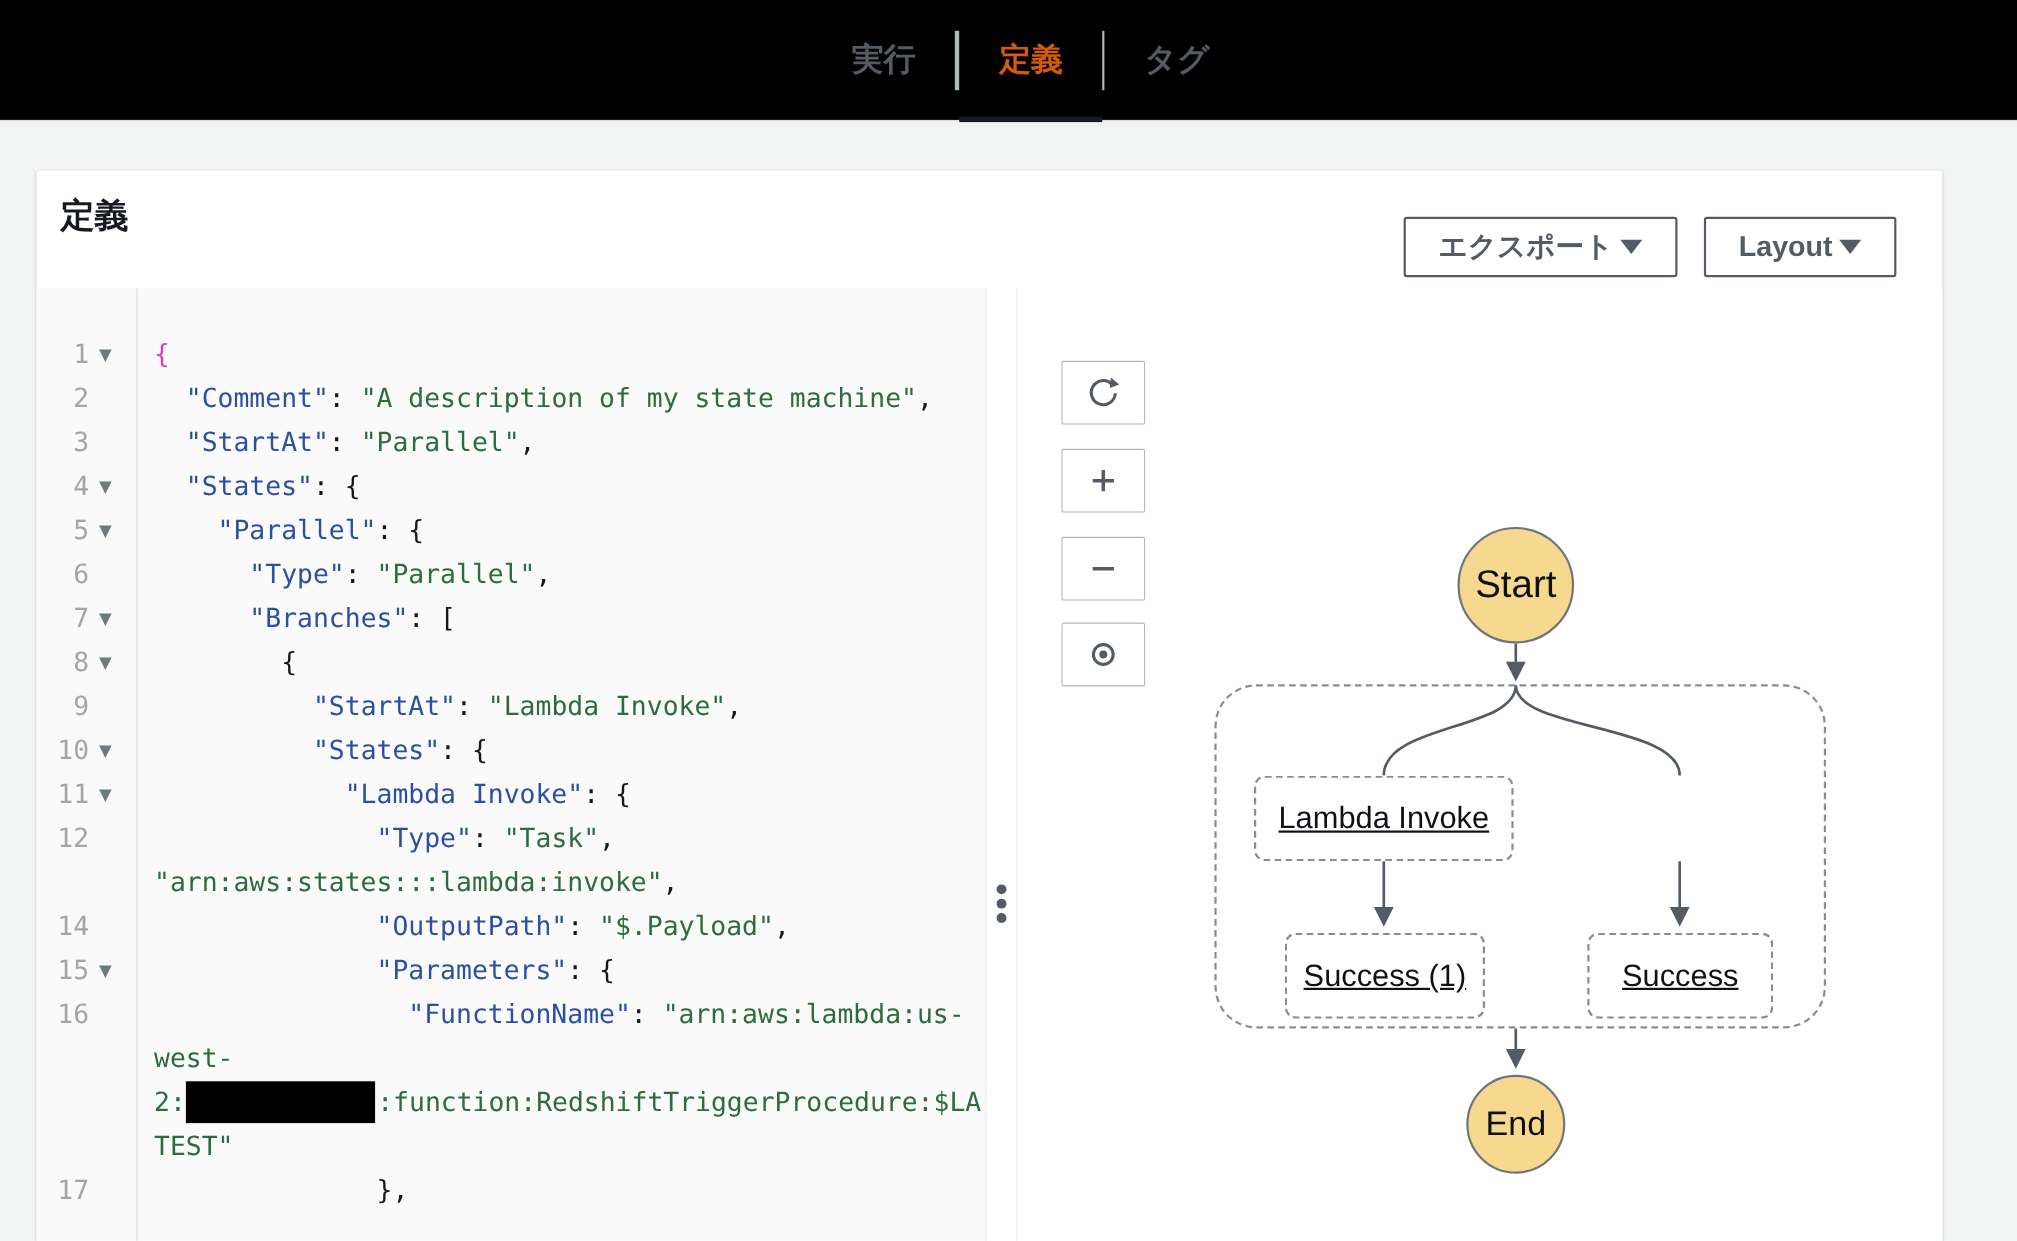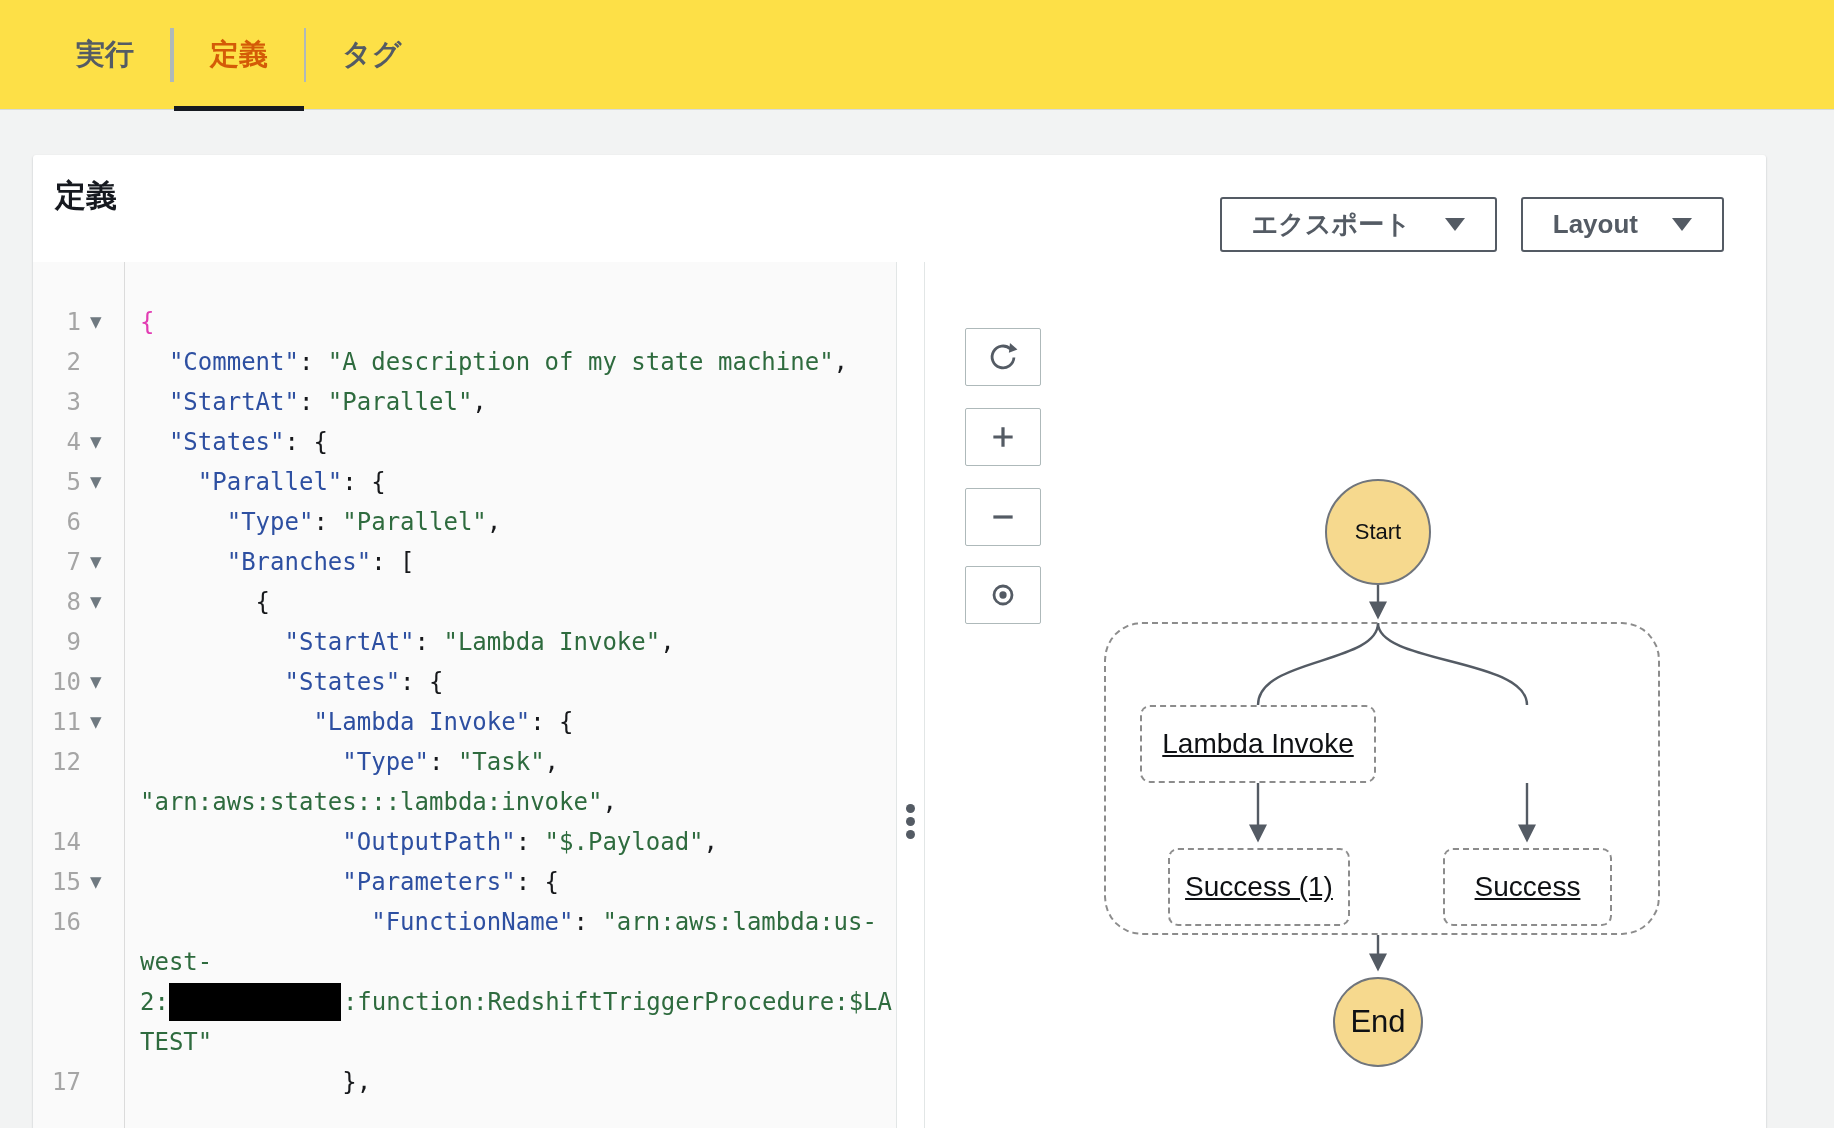--- a/index.html
+++ b/index.html
@@ -1,37 +1,37 @@
 <!DOCTYPE html>
 <html><head>
 <meta charset="utf-8">
 <style>
   * { margin:0; padding:0; box-sizing:border-box; }
   html,body { width:1834px; height:1128px; overflow:hidden; }
   body { position:relative; background:#F2F3F3; font-family:"Liberation Sans", sans-serif; color:#16191F; }
 
   
   .tabbar { position:absolute; left:0; top:0; width:1834px; height:110px;
-    background:#fde047; border-bottom:1px solid #D5DBDB;
-    display:flex; align-items:center; padding-left:40px; }
+    background:#000000; border-bottom:1px solid #D5DBDB;
+    display:flex; align-items:center; padding-left:40px;justify-content:center; }
   .tab { position:relative; height:110px; display:flex; align-items:center;
     padding:0 36px; font-size:29px; font-weight:bold; color:#545B64; cursor:pointer; }
   .tab.active { color:#D45B07; }
   .tab.active::after { content:""; position:absolute; left:0; right:0; bottom:-1px;
     height:5px; background:#16191F; }
   .tab-divider { width:2px; height:54px; background:#AFB9BA; }
 
   
   .card { position:absolute; left:33px; top:155px; width:1733px; height:1010px;
     background:#FFFFFF; border-radius:3px 3px 0 0;
     box-shadow:0 1px 2px 0 rgba(0,28,36,.25); }
   .panel-title { position:absolute; left:22px; top:20px; font-size:31px; font-weight:bold; color:#16191F; }
   .header-buttons { position:absolute; top:42px; right:42px; display:flex; gap:24px; }
   .btn { height:55px; padding:0 30px; background:#fff; border:2px solid #545B64;
-    border-radius:3px; display:flex; align-items:center; gap:34px;
+    border-radius:3px; display:flex; align-items:center; gap:6px;
     font-family:"Liberation Sans",sans-serif; font-size:26px; font-weight:bold; color:#545B64; cursor:pointer; }
   .caret-down { width:0; height:0; border-left:10px solid transparent;
     border-right:10px solid transparent; border-top:13px solid #545B64; }
 
   
   .editor-pane { position:absolute; left:0; top:107px; width:864px; bottom:0;
     background:#FAFAFA; border-right:1px solid #E2E6E6; overflow:hidden; }
   .gutter-rule { position:absolute; left:91px; top:0; bottom:0; width:1px; background:#DBDBDB; }
   .code-rows { position:absolute; left:0; top:40px; right:0; }
   .crow { display:flex; height:40px; align-items:center;
@@ -55,21 +55,21 @@
 
   
   .diagram-pane { position:absolute; left:892px; right:0; top:107px; bottom:0; background:#FFFFFF; }
   .dg-btn { position:absolute; left:40px; width:76px; height:58px; background:#fff;
     border:1px solid #AEB9BA; border-radius:2px; display:flex; align-items:center;
     justify-content:center; cursor:pointer; }
   .dg-ic { display:flex; }
   .edges { position:absolute; left:0; top:0; }
   .node-circle { position:absolute; background:#F6D98E; border:2px solid #70757C;
     border-radius:50%; display:flex; align-items:center; justify-content:center;
-    font-size:22px; color:#0F1114; }
+    font-size:35px; color:#0F1114; }
   .start-node { left:400px; top:217px; width:106px; height:106px; }
   .end-node { left:408px; top:715px; width:90px; height:90px; font-size:31px; }
   .parallel-box { position:absolute; left:179px; top:360px; width:556px; height:313px;
     border:2px dashed #8C8C8C; border-radius:38px; }
   .state-box { position:absolute; height:78px; background:#fff; border:2px dashed #8C8C8C;
     border-radius:10px; display:flex; align-items:center; justify-content:center;
     font-size:28px; color:#0F1114;text-decoration:underline; }
   .box-li { left:215px; top:443px; width:236px; }
   .box-sc { left:493px; top:443px; width:219px; }
   .box-s1 { left:243px; top:586px; width:182px; }

